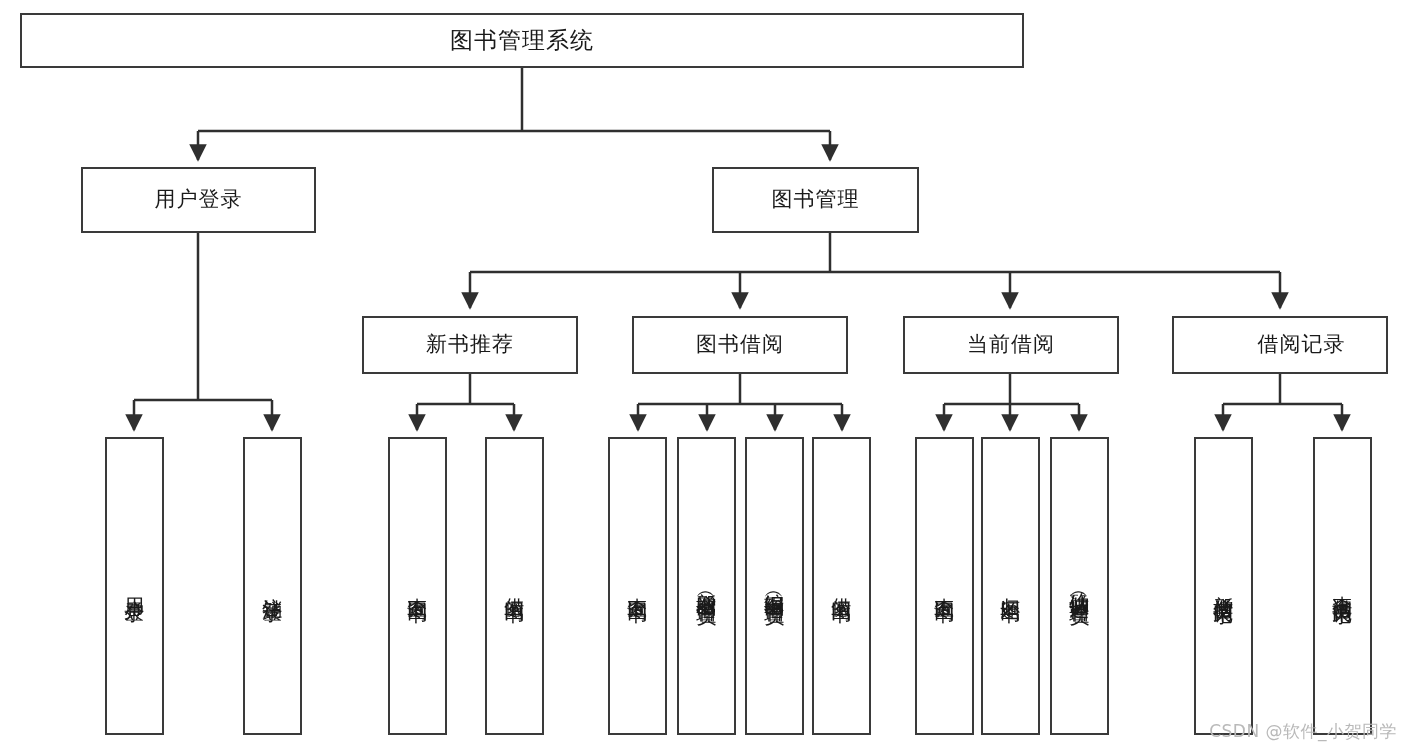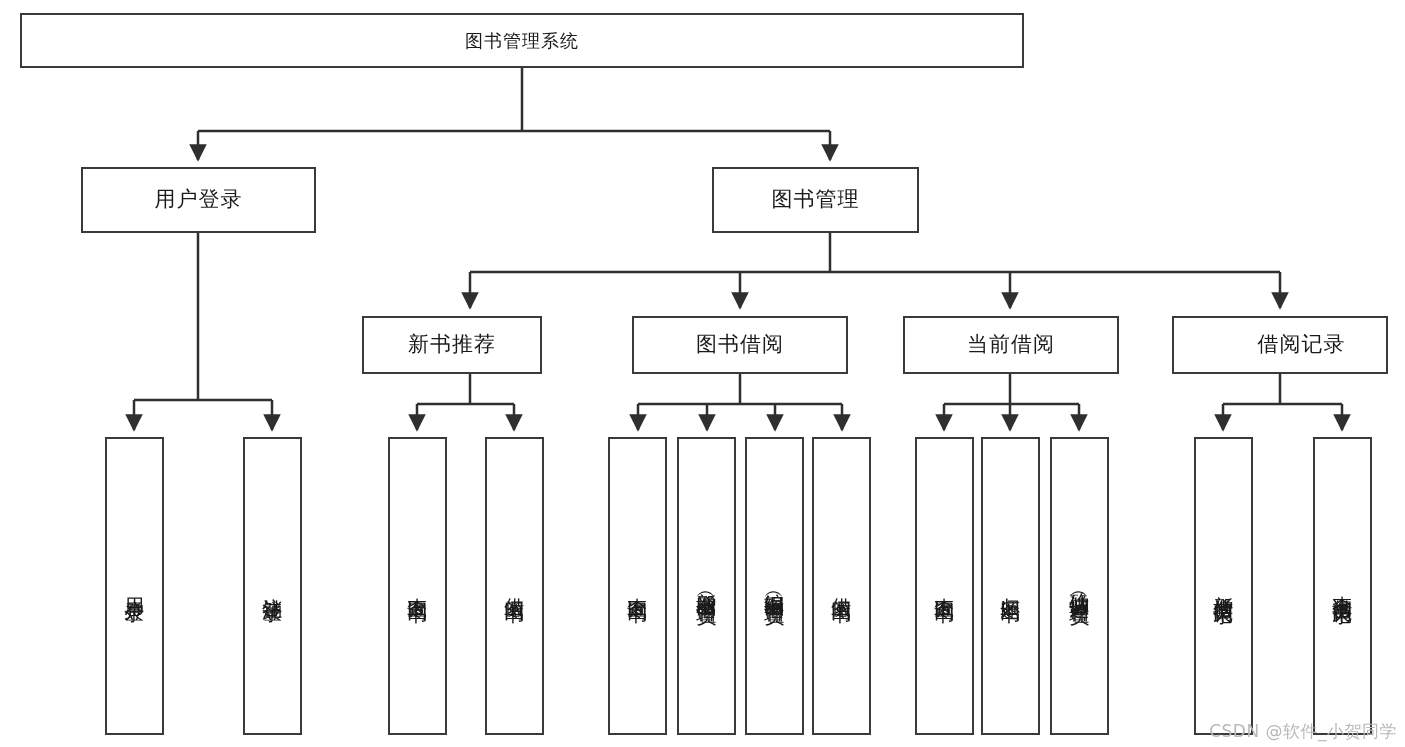--- a/index.html
+++ b/index.html
@@ -43,21 +43,21 @@
     padding: 6px 0;
     text-align: center;
   }
   .node.vert .vtext {
     writing-mode: vertical-rl;
     text-orientation: upright;
     display: block;
     white-space: normal;
   }
   .node.root {
-    font-size: 18px;
+    font-size: 23px;
   }
   svg.edges {
     position: absolute;
     left: 0;
     top: 0;
     width: 1405px;
     height: 747px;
     z-index: 1;
     pointer-events: none;
   }
@@ -131,21 +131,21 @@
     <span>图书管理系统</span>
   </div>
 
   <div class="node horiz" style="left:81px; top:167px; width:235px; height:66px;">
     <span>用户登录</span>
   </div>
   <div class="node horiz" style="left:712px; top:167px; width:207px; height:66px;">
     <span>图书管理</span>
   </div>
 
-  <div class="node horiz" style="left:362px; top:316px; width:180px; height:58px;">
+  <div class="node horiz" style="left:362px; top:316px; width:216px; height:58px;">
     <span>新书推荐</span>
   </div>
   <div class="node horiz" style="left:632px; top:316px; width:216px; height:58px;">
     <span>图书借阅</span>
   </div>
   <div class="node horiz" style="left:903px; top:316px; width:216px; height:58px;">
     <span>当前借阅</span>
   </div>
   <div class="node horiz" style="left:1172px; top:316px; width:216px; height:58px;padding-left:43px;">
     <span>借阅记录</span>

